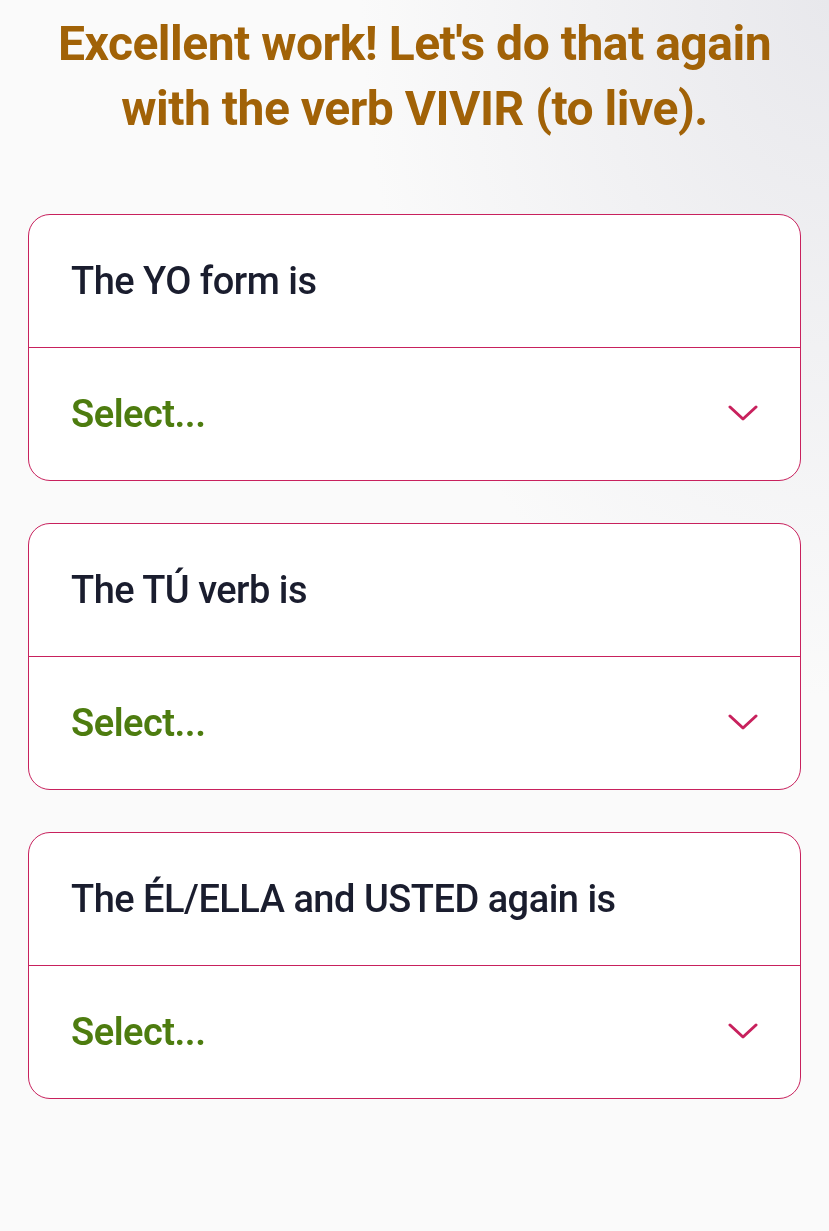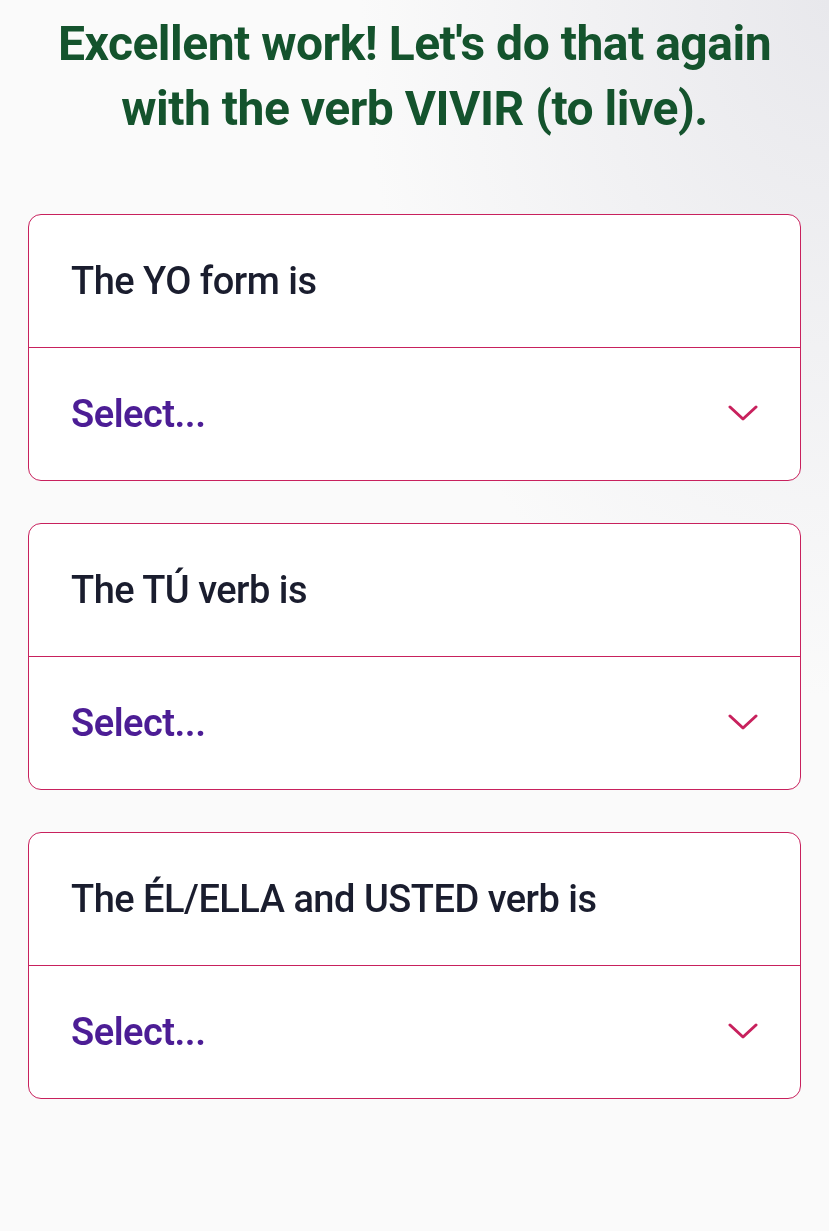--- a/index.html
+++ b/index.html
@@ -12,30 +12,30 @@
       background: #fafafa;
       background: radial-gradient(ellipse at top right, #e8e8ec 0%, #fafafa 40%);
       width: 829px;
       height: 1231px;
       overflow: hidden;
       padding: 0 28px;
     }
     .heading {
       font-size: 48px;
       font-weight: 700;
-      color: #14532d;
+      color: #a16207;
       text-align: center;
       line-height: 1.35;
       letter-spacing: -0.5px;
       margin-top: 12px;
       margin-bottom: 72px;
     }
     .question-card {
       border: 1.5px solid #5a5d72;
-      border-radius: 13px;
+      border-radius: 22px;
       overflow: hidden;
       margin-bottom: 42px;
       background: #ffffff;
     }
     .question-card.active {
       border-color: #c8215d;
     }
     .card-label {
       padding: 44px 42px;
       font-size: 38px;
@@ -47,21 +47,21 @@
     .card-select {
       display: flex;
       align-items: center;
       justify-content: space-between;
       padding: 44px 42px;
       cursor: pointer;
     }
     .select-text {
       font-size: 38px;
       font-weight: 600;
-      color: #4c1d95;
+      color: #4d7c0f;
       letter-spacing: -0.5px;
       text-align: right;
     }
     .chevron {
       width: 30px;
       height: 17px;
       flex-shrink: 0;
     }
     .chevron svg {
       width: 100%;
@@ -92,21 +92,21 @@
     <span class="select-text">Select...</span>
     <span class="chevron">
       <svg viewBox="0 0 30 17" fill="none" stroke="#c8215d" stroke-width="3" stroke-linecap="round" stroke-linejoin="round">
         <polyline points="2,2 15,14 28,2"></polyline>
       </svg>
     </span>
   </div>
 </div>
 
 <div class="question-card active">
-  <div class="card-label">The ÉL/ELLA and USTED verb is</div>
+  <div class="card-label">The ÉL/ELLA and USTED again is</div>
   <div class="card-select">
     <span class="select-text">Select...</span>
     <span class="chevron">
       <svg viewBox="0 0 30 17" fill="none" stroke="#c8215d" stroke-width="3" stroke-linecap="round" stroke-linejoin="round">
         <polyline points="2,2 15,14 28,2"></polyline>
       </svg>
     </span>
   </div>
 </div>
 

